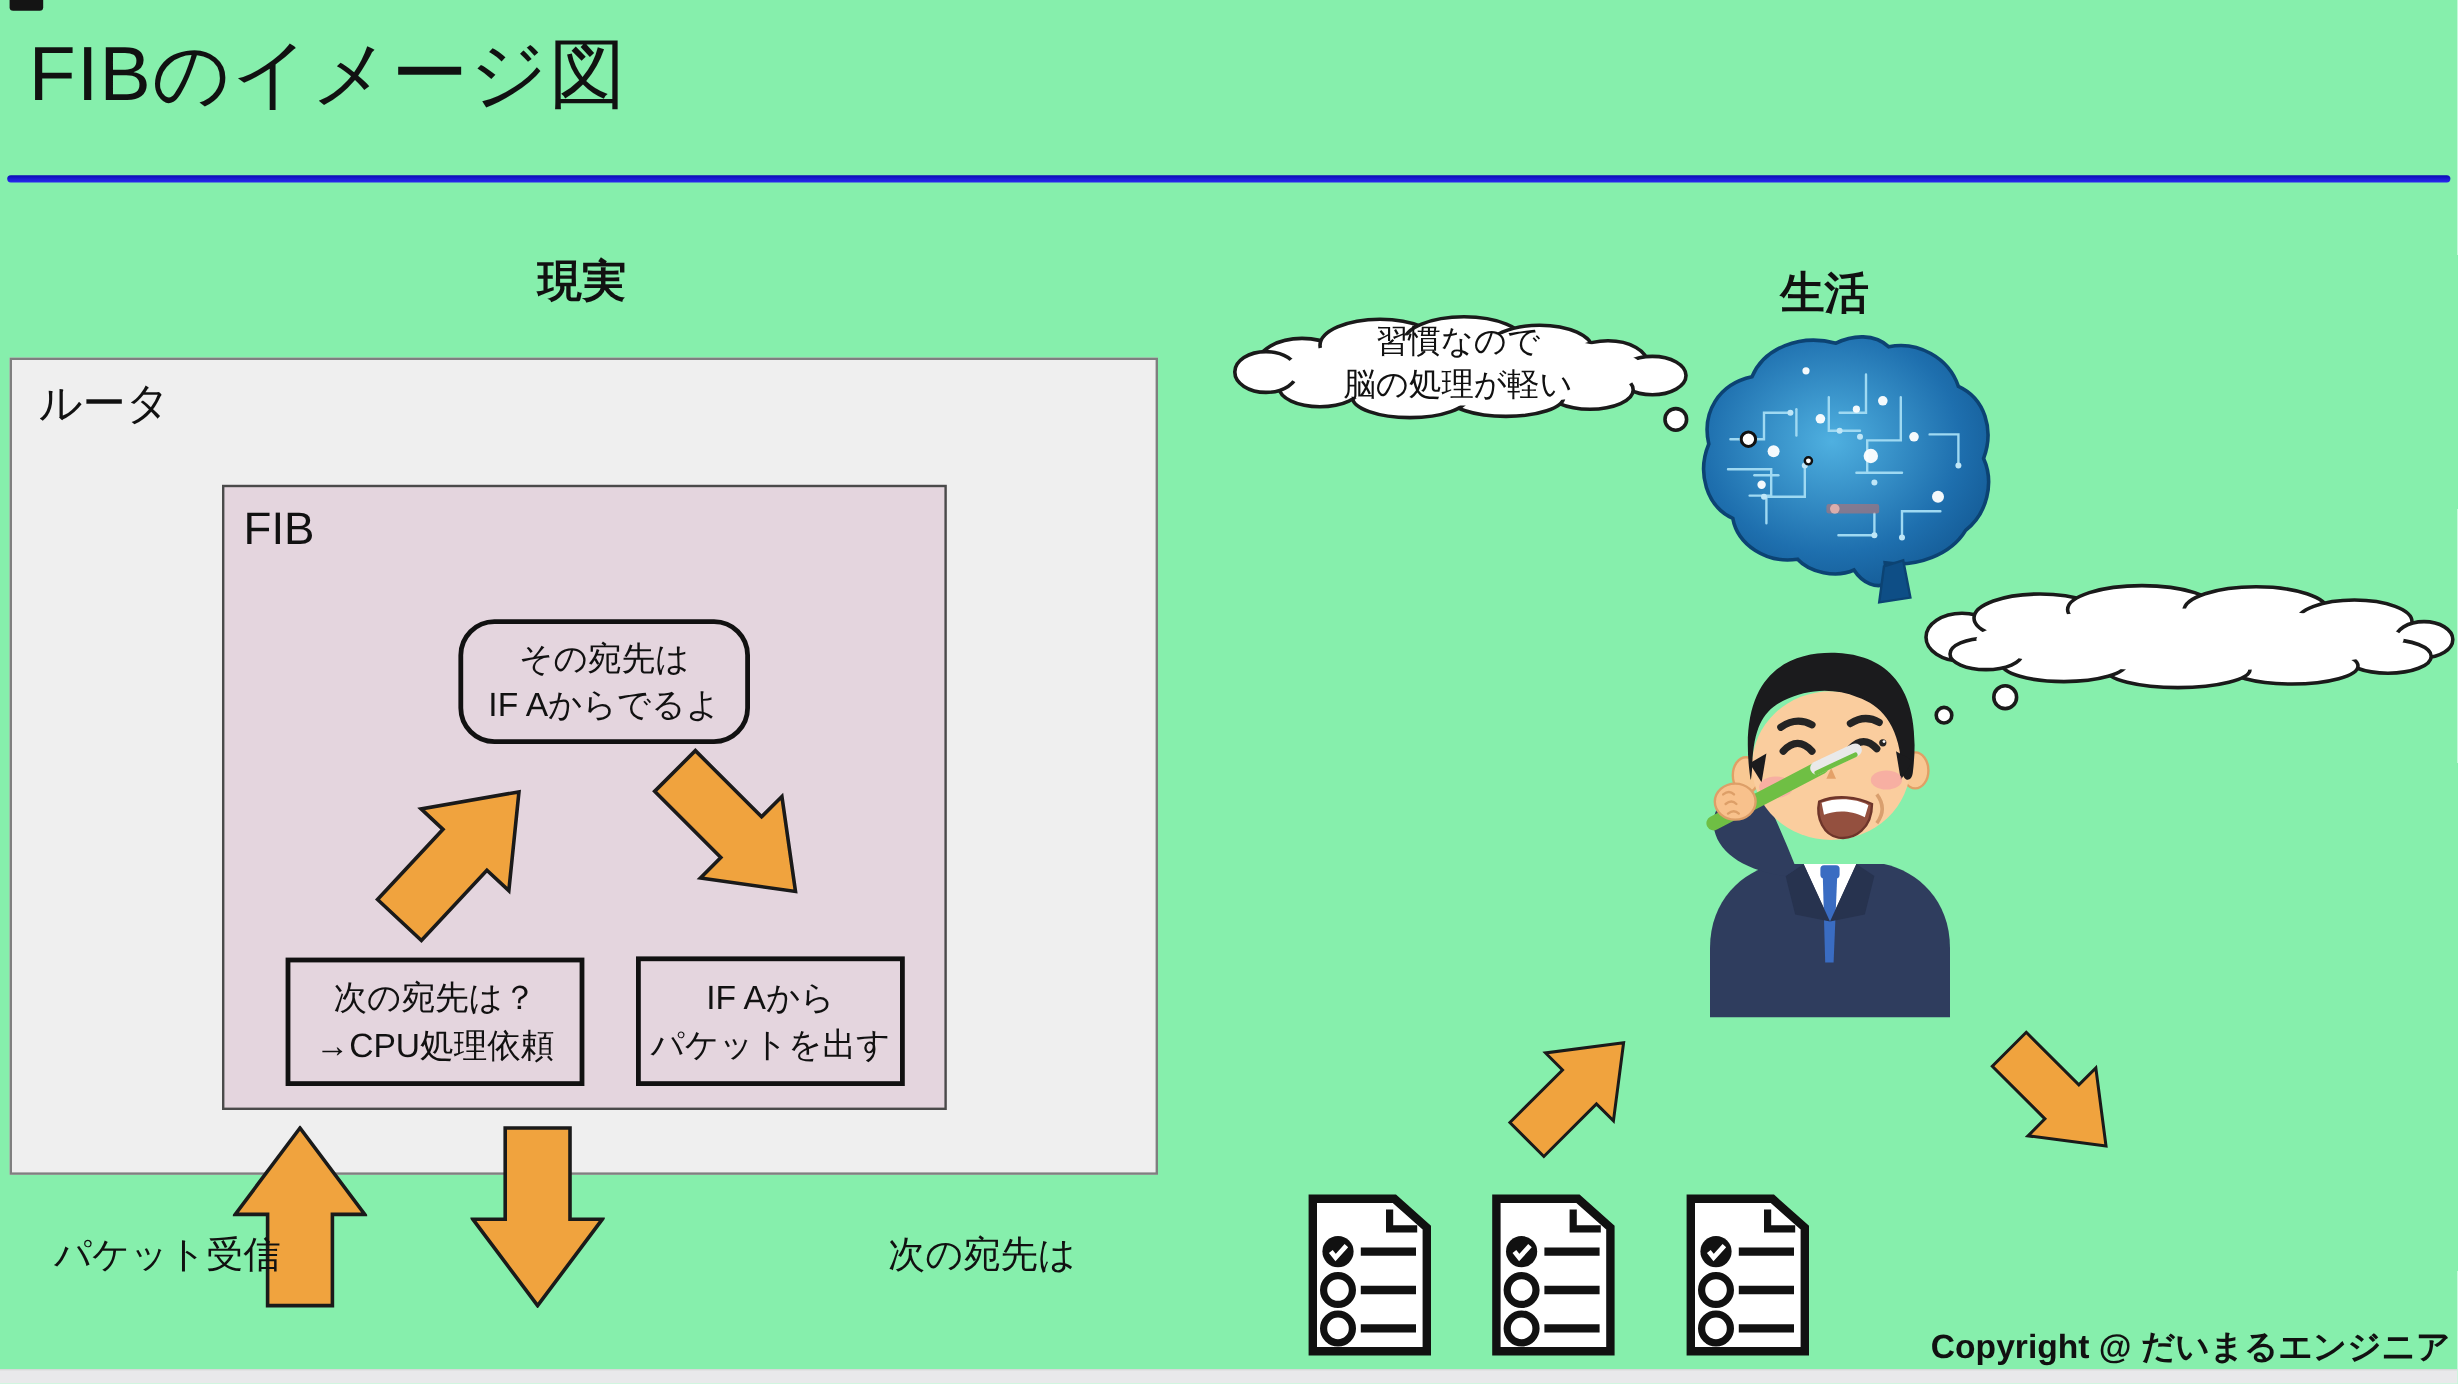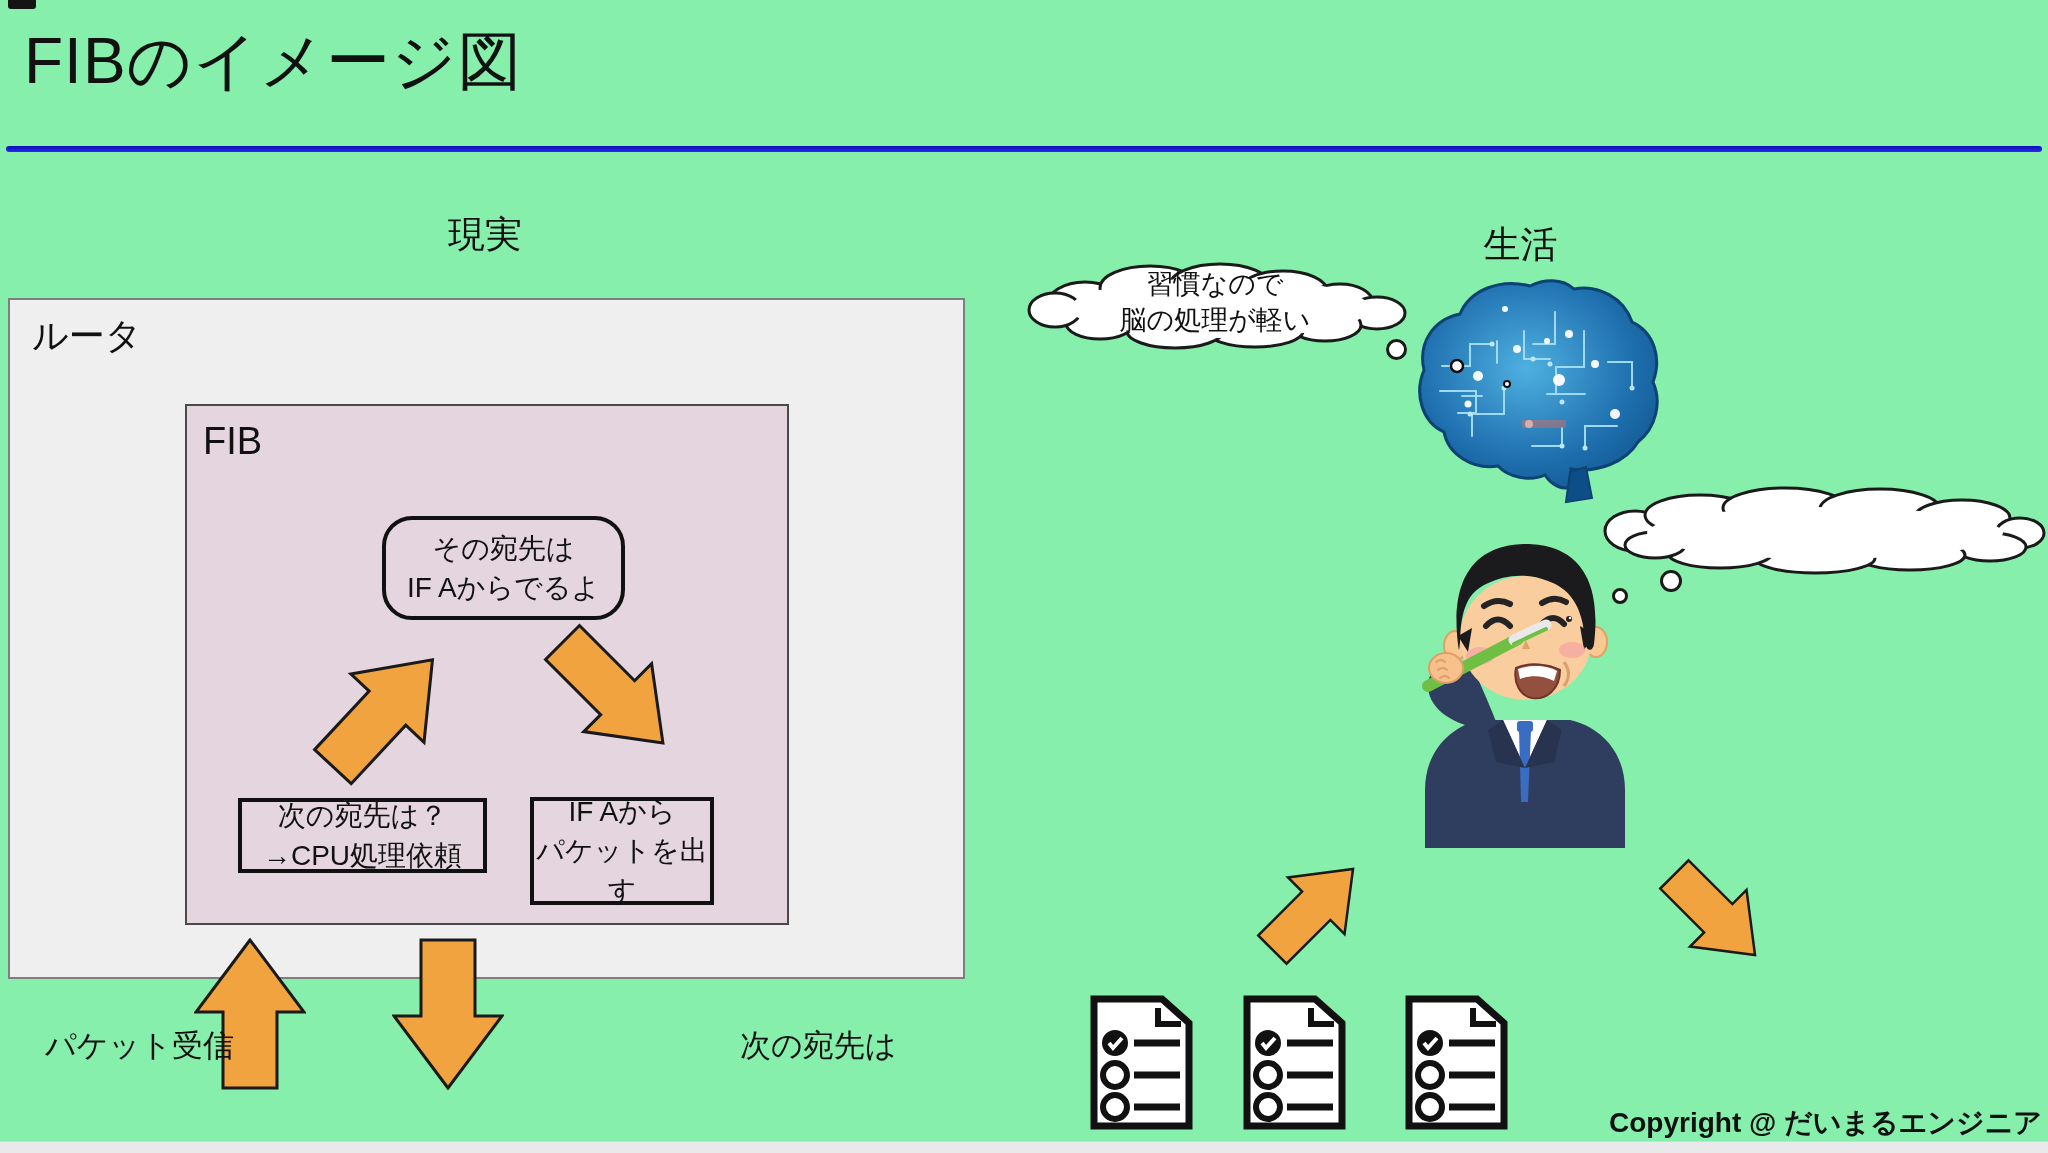--- a/index.html
+++ b/index.html
@@ -6,36 +6,36 @@
   .slide{position:relative;width:2048px;height:1153px;background:#86efac;overflow:hidden;
          font-family:"Liberation Sans","DejaVu Sans",sans-serif;color:#111;}
   .abs{position:absolute;}
 
   
   .page-title{left:24px;top:18px;font-size:64px;font-weight:400;letter-spacing:1px;}
   .title-rule{left:6px;top:146px;width:2036px;height:6px;background:linear-gradient(#0b0bb4,#2a2af0);border-radius:3px;}
   .corner-mark{left:8px;top:0;width:28px;height:9px;background:#141414;border-radius:0 0 3px 3px;}
 
   
-  .sec-label{font-size:37px;font-weight:400;text-align:center;}
+  .sec-label{font-size:37px;font-weight:700;text-align:center;}
   .reality-label{left:385px;top:210px;width:200px;}
   .life-label{left:1438px;top:220px;width:165px;}
 
   
   .router-box{left:8px;top:298px;width:957px;height:681px;background:#efefef;border:2px solid #7f7f7f;box-sizing:border-box;}
   .router-label{left:32px;top:312px;font-size:36px;}
   .fib-box{left:185px;top:404px;width:604px;height:521px;background:#e4d5de;border:2px solid #4a4a4a;box-sizing:border-box;}
   .fib-label{left:203px;top:420px;font-size:38px;}
 
   .node{display:flex;align-items:center;justify-content:center;text-align:center;
         border:4px solid #111;background:transparent;font-size:28px;line-height:1.4;
         white-space:pre-line;box-sizing:border-box;}
   .node-top{left:382px;top:516px;width:243px;height:104px;border-radius:30px;}
-  .node-left{left:238px;top:798px;width:249px;height:75px;}
-  .node-right{left:530px;top:797px;width:184px;height:108px;}
+  .node-left{left:238px;top:798px;width:249px;height:107px;}
+  .node-right{left:530px;top:797px;width:224px;height:108px;}
 
   .packet-label{font-size:31px;}
   .pk-recv{left:45px;top:1025px;}
   .pk-fwd{left:740px;top:1025px;}
 
   
   .cloud-text{text-align:center;white-space:pre-line;font-size:27px;line-height:1.35;}
   .cloud1-text{left:1075px;top:266px;width:280px;}
   .cloud2-text{left:1645px;top:512px;width:360px;font-size:29px;}
   .dot{background:#fff;border:3px solid #1a1a1a;border-radius:50%;}

